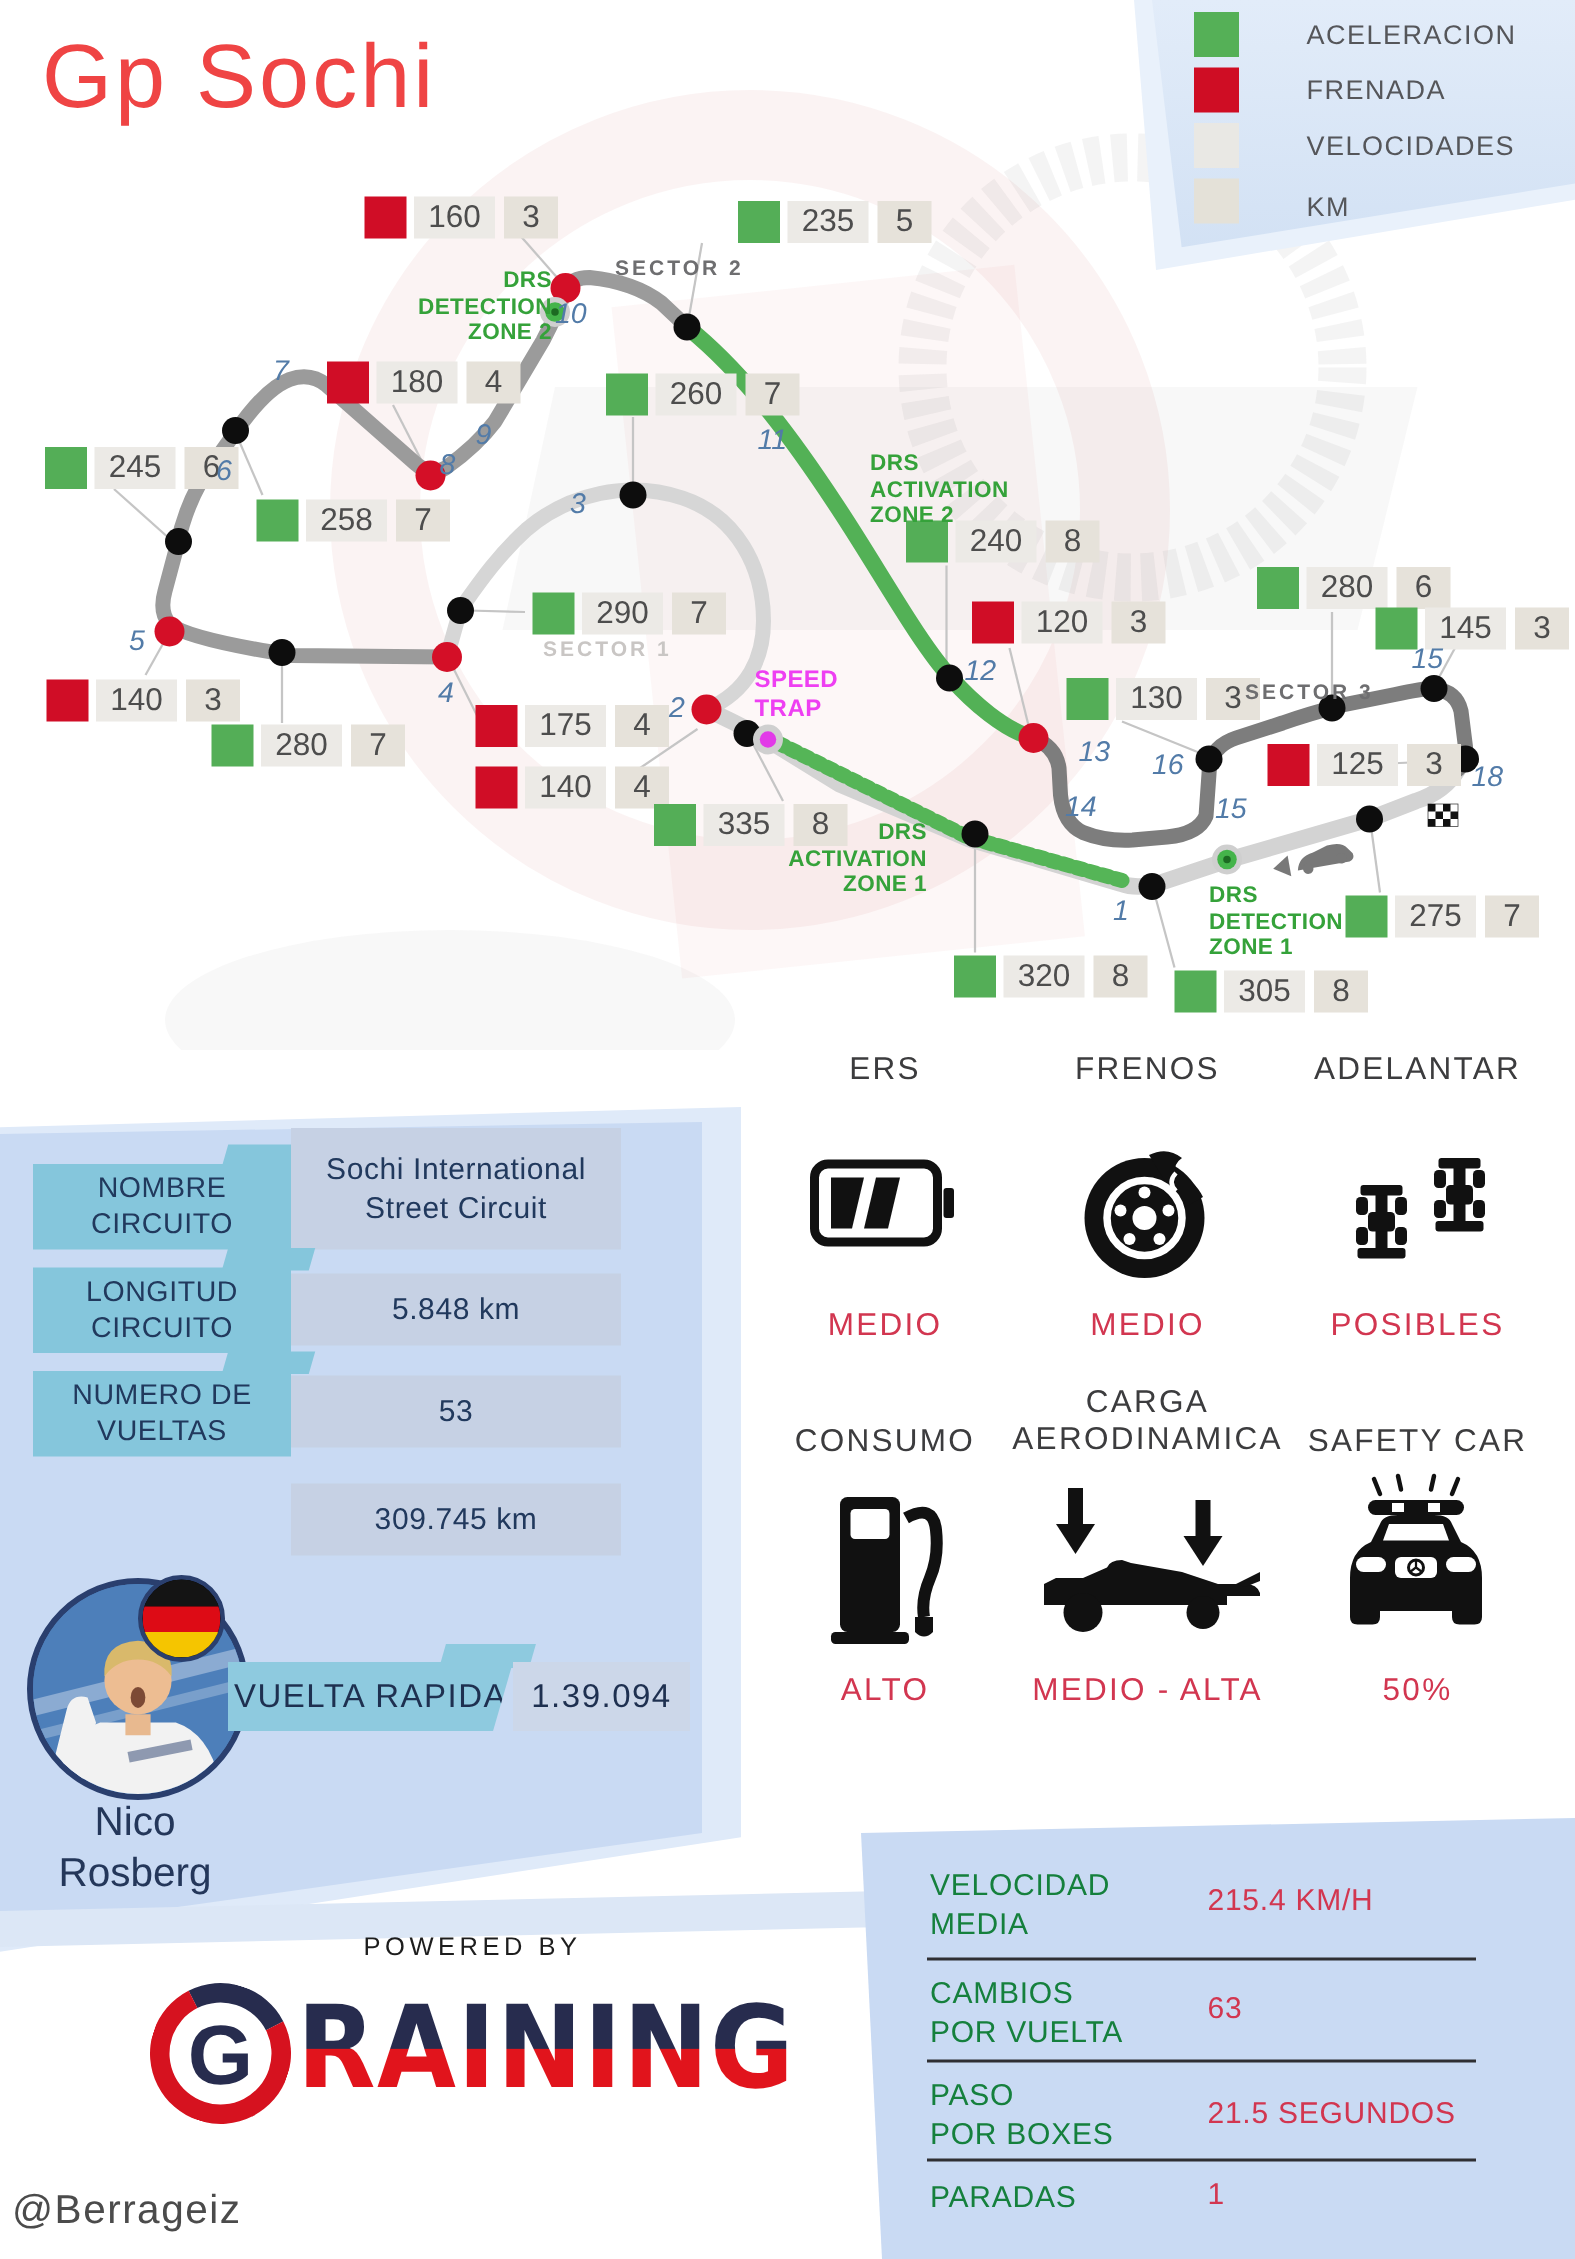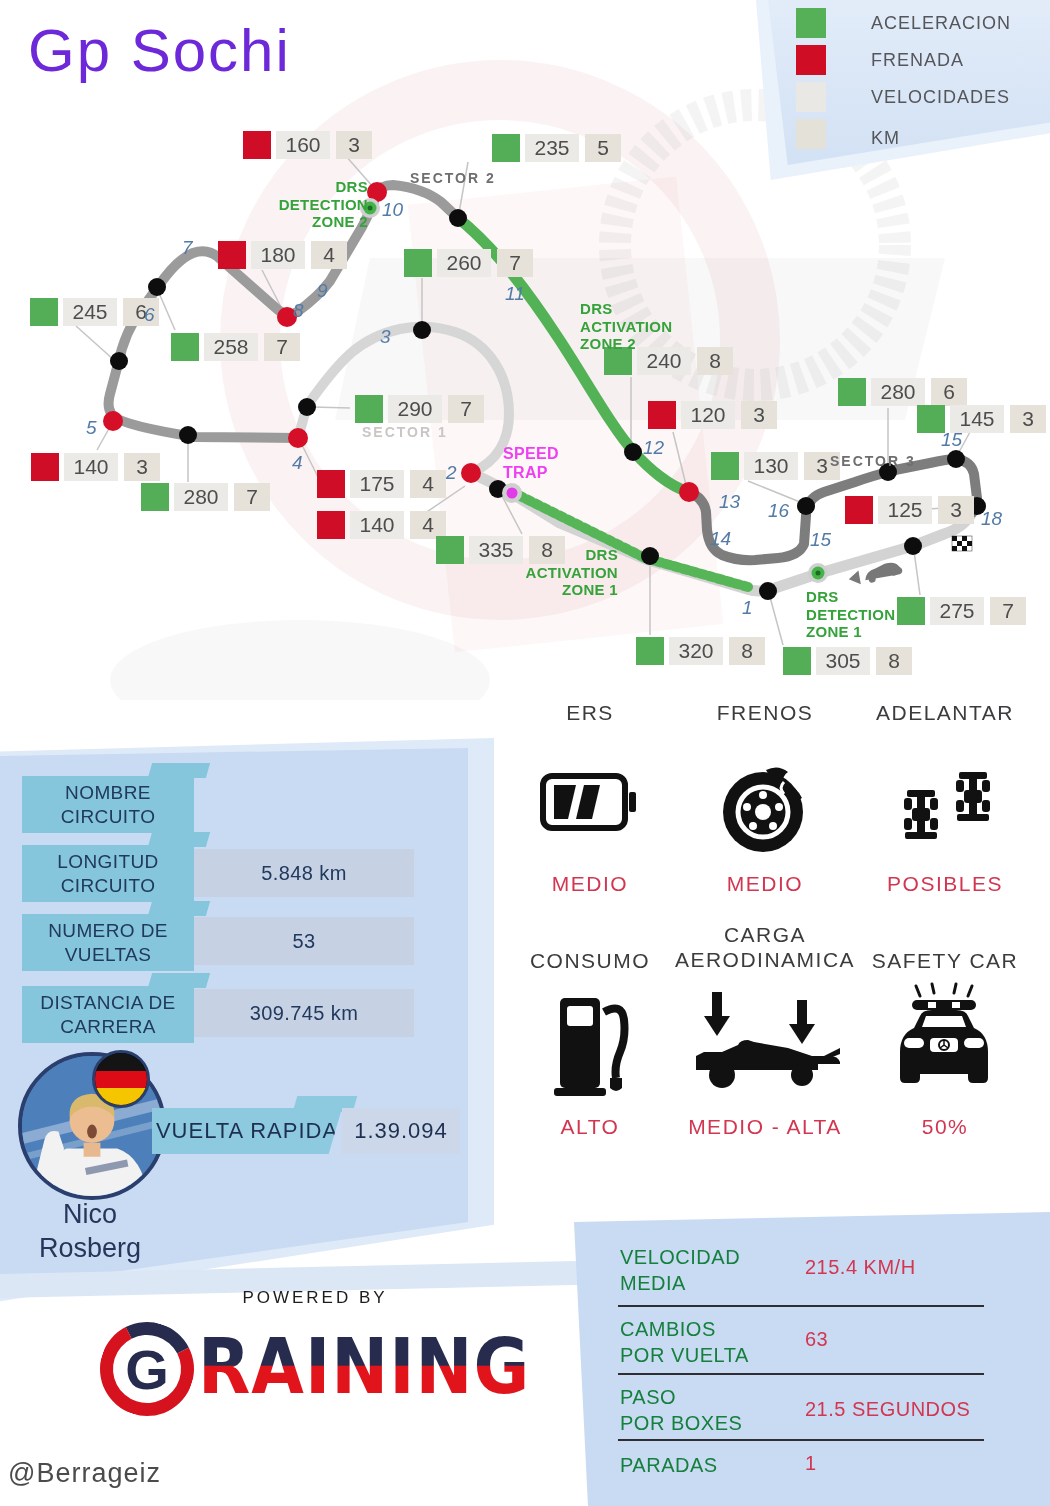--- a/index.html
+++ b/index.html
@@ -1,20 +1,20 @@
 <!DOCTYPE html>
 <html><head>
 <meta charset="utf-8">
 <style>
   html,body{margin:0;padding:0;}
   body{font-family:"Liberation Sans",sans-serif;background:#fff;}
   #page{position:relative;width:1050px;height:1506px;overflow:hidden;background:#fff;}
 
   
-  .title{position:absolute;left:28px;top:16px;font-size:60px;letter-spacing:2px;color:#6d28d9;font-weight:400;}
+  .title{position:absolute;left:28px;top:16px;font-size:60px;letter-spacing:2px;color:#ef4444;font-weight:400;}
 
   
   .legend-back{position:absolute;left:756px;top:0;width:294px;height:180px;background:#e9f1fb;
     clip-path:polygon(0 0,100% 0,100% 74%,5% 100%);}
   .legend{position:absolute;left:768px;top:0;width:282px;height:170px;
     background:linear-gradient(180deg,#e2ecf9,#d2e1f4);clip-path:polygon(0 0,100% 0,100% 72%,7% 97%);}
   .lg-row{position:absolute;left:28px;display:flex;align-items:center;height:30px;}
   .lg-sq{width:30px;height:30px;margin-right:45px;flex:none;}
   .lg-green .lg-sq{background:#55b057;} .lg-red .lg-sq{background:#cf0d24;}
   .lg-gray .lg-sq{background:#e9e8e4;} .lg-beige .lg-sq{background:#e4e1d8;}
@@ -323,21 +323,21 @@
 
   <div class="turn" style="position: absolute; left: 742px; top: 597px;">1</div>
       <div class="turn" style="position: absolute; left: 446px; top: 462px;">2</div>
       <div class="turn" style="position: absolute; left: 380px; top: 326px;">3</div>
       <div class="turn" style="position: absolute; left: 292px; top: 452px;">4</div>
       <div class="turn" style="position: absolute; left: 86px; top: 417px;">5</div>
       <div class="turn" style="position: absolute; left: 144px; top: 304px;">6</div>
       <div class="turn" style="position: absolute; left: 182px; top: 237px;">7</div>
       <div class="turn" style="position: absolute; left: 293px; top: 300px;">8</div>
       <div class="turn" style="position: absolute; left: 317px; top: 280px;">9</div>
-      <div class="turn" style="position: absolute; left: 382px; top: 199px; text-align: right;">10</div>
+      <div class="turn" style="position: absolute; left: 370px; top: 199px; text-align: right;">10</div>
       <div class="turn" style="position: absolute; left: 505px; top: 283px;">11</div>
       <div class="turn" style="position: absolute; left: 643px; top: 437px;">12</div>
       <div class="turn" style="position: absolute; left: 719px; top: 491px;">13</div>
       <div class="turn" style="position: absolute; left: 710px; top: 528px;">14</div>
       <div class="turn" style="position: absolute; left: 810px; top: 529px;">15</div>
       <div class="turn" style="position: absolute; left: 768px; top: 500px;">16</div>
       <div class="turn" style="position: absolute; left: 941px; top: 429px;">15</div>
       <div class="turn" style="position: absolute; left: 981px; top: 508px;">18</div>
     </div>
 
@@ -360,28 +360,28 @@
 DETECTION
 ZONE 1</div>
       <div class="zone sector" style="position: absolute; left: 830px; top: 453px; text-align: left;">SECTOR 3</div>
     </div>
 
   <div class="panel-back"></div>
   <div class="panel-main"></div>
 
   <div class="ilabel" style="left:22px;top:776px;width:172px;height:57px"><span class="tab"></span><span>NOMBRE
 CIRCUITO</span></div>
+  <div class="ivalue" style="left:194px;top:752px;width:220px;height:81px">Sochi International
+Street Circuit</div>
   <div class="ilabel" style="left:22px;top:845px;width:172px;height:57px"><span class="tab"></span><span>LONGITUD
 CIRCUITO</span></div>
   <div class="ivalue" style="left:194px;top:849px;width:220px;height:48px">5.848 km</div>
   <div class="ilabel" style="left:22px;top:914px;width:172px;height:57px"><span class="tab"></span><span>NUMERO DE
 VUELTAS</span></div>
   <div class="ivalue" style="left:194px;top:917px;width:220px;height:48px">53</div>
-  <div class="ilabel" style="left:22px;top:986px;width:172px;height:57px"><span class="tab"></span><span>DISTANCIA DE
-CARRERA</span></div>
   <div class="ivalue" style="left:194px;top:989px;width:220px;height:48px">309.745  km</div>
 
   <div class="avatar">
     <svg width="140" height="140" viewBox="0 0 100 100">
       <rect x="0" y="0" width="100" height="100" fill="#4d7fba"></rect>
       <path d="M0 55 L100 30 L100 38 L0 63 Z" fill="rgba(255,255,255,0.35)"></path>
       <path d="M0 70 L100 45 L100 50 L0 75 Z" fill="rgba(255,255,255,0.25)"></path>
       <path d="M10 100 Q14 72 32 66 L68 66 Q86 72 90 100 Z" fill="#f2f2f2"></path>
       <path d="M44 62 L56 62 L56 72 L44 72 Z" fill="#e8b98f"></path>
       <circle cx="50" cy="46" r="16" fill="#edbd92"></circle>

